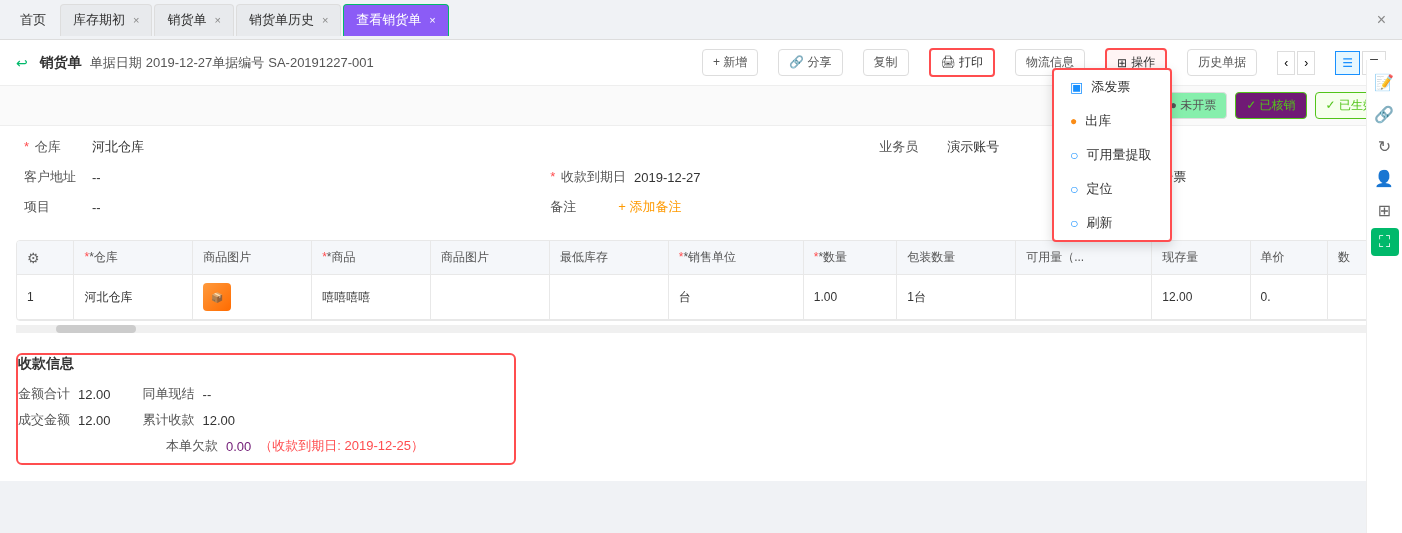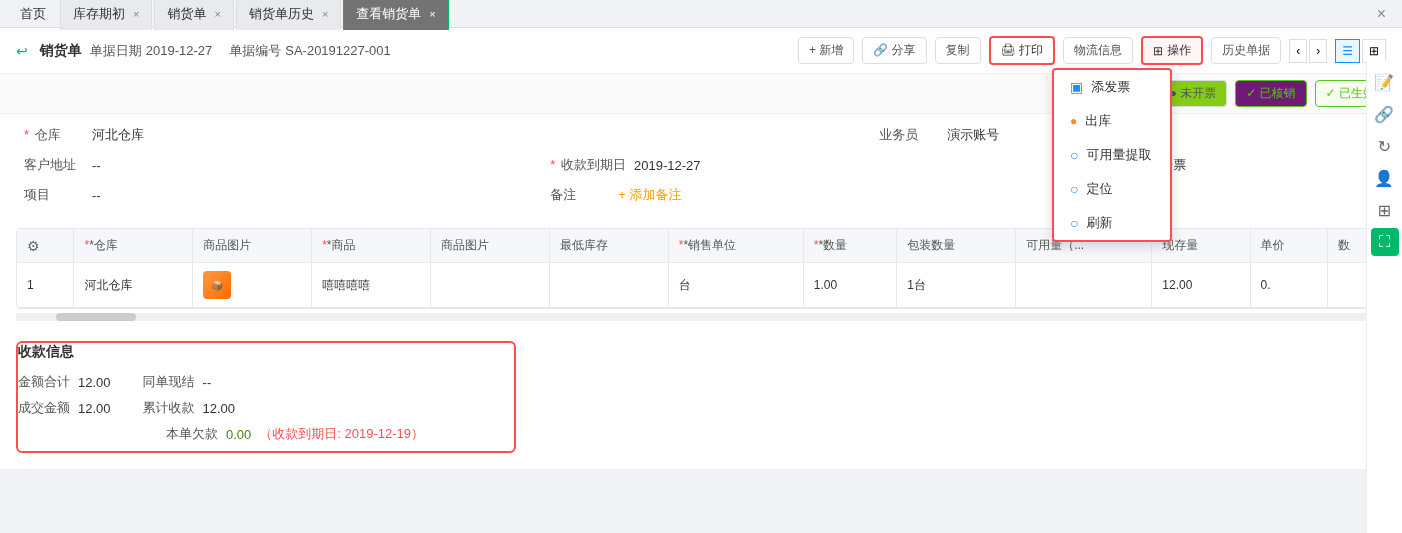--- a/index.html
+++ b/index.html
@@ -1,52 +1,52 @@
 <!DOCTYPE html>
 <html><head>
   <meta charset="utf-8">
   <style>
     * { box-sizing: border-box; margin: 0; padding: 0; }
     body { font-family: -apple-system, BlinkMacSystemFont, 'Segoe UI', sans-serif; font-size: 13px; background: #f0f2f5; color: #333; }
 
     
     .tab-bar {
       display: flex; align-items: center; background: #f0f2f5; border-bottom: 1px solid #ddd;
-      height: 28px; padding: 12px 8px; gap: 2px;
+      height: 40px; padding: 12px 8px; gap: 2px;
     }
     .tab {
       display: flex; align-items: center; gap: 4px; padding: 6px 12px;
       border-radius: 4px 4px 0 0; cursor: pointer; font-size: 13px;
       background: #e8eaed; border: 1px solid #ddd; border-bottom: none; height: 32px;
     }
     .tab:first-child { background: transparent; border: none; font-weight: 500; }
     .tab-close { font-size: 11px; color: #888; cursor: pointer; margin-left: 4px; }
     .tab-active-green {
-      background: #737373; color: #fff; border-color: #00b96b;
+      background: #8b5cf6; color: #fff; border-color: #00b96b;
     }
     .tab-active-green .tab-close { color: #fff; }
     .close-btn-right {
       margin-left: auto; font-size: 16px; color: #888; cursor: pointer; padding: 4px 8px;
     }
 
     
     .main-content {
       background: #fff; margin: 0; padding: 0;
     }
 
     
     .toolbar {
       display: flex; align-items: center; padding: 8px 16px; border-bottom: 1px solid #eee;
       gap: 8px; background: #fff;
     }
     .doc-title-icon { color: #00b96b; font-size: 14px; margin-right: 4px; }
     .doc-title { font-weight: 600; font-size: 14px; }
-    .doc-meta { display: flex; gap: 17px; align-items: center; font-size: 13px; color: #555; }
+    .doc-meta { display: flex; gap: 0; align-items: center; font-size: 13px; color: #555; }
     .doc-meta span { display: flex; gap: 4px; align-items: center; }
-    .toolbar-actions { margin-left: auto; display: flex; gap: 8px; align-items: center; }
+    .toolbar-actions { margin-left: auto; display: flex; gap: 20px; align-items: center; }
     .btn-toolbar {
       display: flex; align-items: center; gap: 4px; padding: 4px 10px;
       border: 1px solid #ddd; border-radius: 4px; cursor: pointer; font-size: 12px;
       background: #fff; color: #555;
     }
     .btn-toolbar.active-tab-btn {
       background: #e6f7ff; border-color: #1890ff; color: #1890ff;
     }
     .btn-toolbar-red {
       border: 2px solid #ff4d4f; color: #333;
@@ -58,21 +58,21 @@
     .view-btn.active { background: #e6f7ff; border-color: #1890ff; color: #1890ff; }
 
     
     .action-row {
       display: flex; align-items: center; padding: 6px 16px; background: #fafafa;
       border-bottom: 1px solid #eee; gap: 8px; justify-content: flex-end;
     }
     .btn-action {
       display: flex; align-items: center; gap: 4px; padding: 4px 10px;
       border: 1px solid #ddd; border-radius: 4px; cursor: pointer; font-size: 12px;
-      background: #84cc16; color: #555;
+      background: #86efac; color: #555;
     }
     .btn-checked { background: #701a75; border-color: #52c41a; color: #52c41a; }
     .btn-effect { background: #f6ffed; border-color: #52c41a; color: #52c41a; }
 
     
     .form-section {
       padding: 12px 24px; background: #fff;
     }
     .form-row {
       display: flex; align-items: center; margin-bottom: 12px; gap: 24px;
@@ -116,21 +116,21 @@
     }
     .payment-title { font-weight: 600; font-size: 14px; margin-bottom: 12px; }
     .payment-row {
       display: flex; gap: 32px; margin-bottom: 8px; font-size: 13px;
     }
     .payment-item {
       display: flex; gap: 8px; align-items: center;
     }
     .payment-label { color: #555; }
     .payment-value { color: #333; font-weight: 500; }
-    .payment-value-red { color: #4d7c0f; }
+    .payment-value-red { color: #701a75; }
     .payment-date-red { color: #ff4d4f; }
     .dropdown-menu {
       position: absolute; top: 68px; right: 230px; z-index: 200;
       background: #fff; border: 2px solid #ff4d4f; border-radius: 4px;
       min-width: 120px; box-shadow: 0 4px 12px rgba(0,0,0,0.15);
     }
     .dropdown-item {
       display: flex; align-items: center; gap: 8px; padding: 8px 16px;
       cursor: pointer; font-size: 13px; color: #333;
     }
@@ -350,21 +350,21 @@
         </div>
         <div class="payment-item">
           <span class="payment-label">累计收款</span>
           <span class="payment-value">12.00</span>
         </div>
       </div>
       <div class="payment-row">
         <div class="payment-item" style="margin-left: 148px;">
           <span class="payment-label">本单欠款</span>
           <span class="payment-value payment-value-red">0.00</span>
-          <span class="payment-date-red">（收款到期日: 2019-12-19）</span>
+          <span class="payment-date-red">（收款到期日: 2019-12-25）</span>
         </div>
       </div>
     </div>
   </div>
 </div>
 
 <div class="dropdown-menu">
   <div class="dropdown-item">
     <span class="dropdown-icon-blue">▣</span>
     <span>添发票</span>

